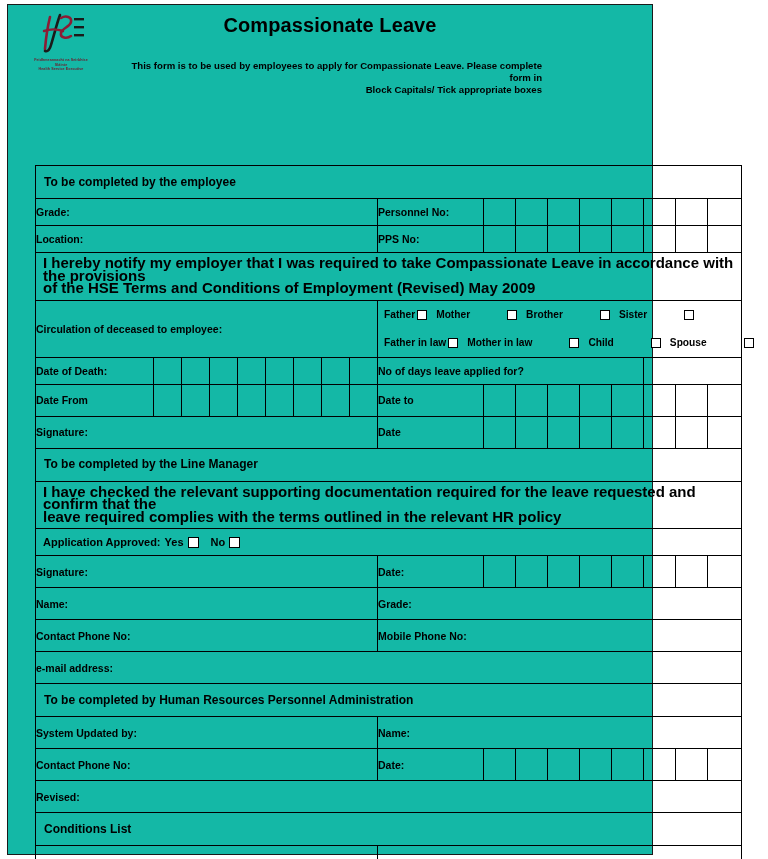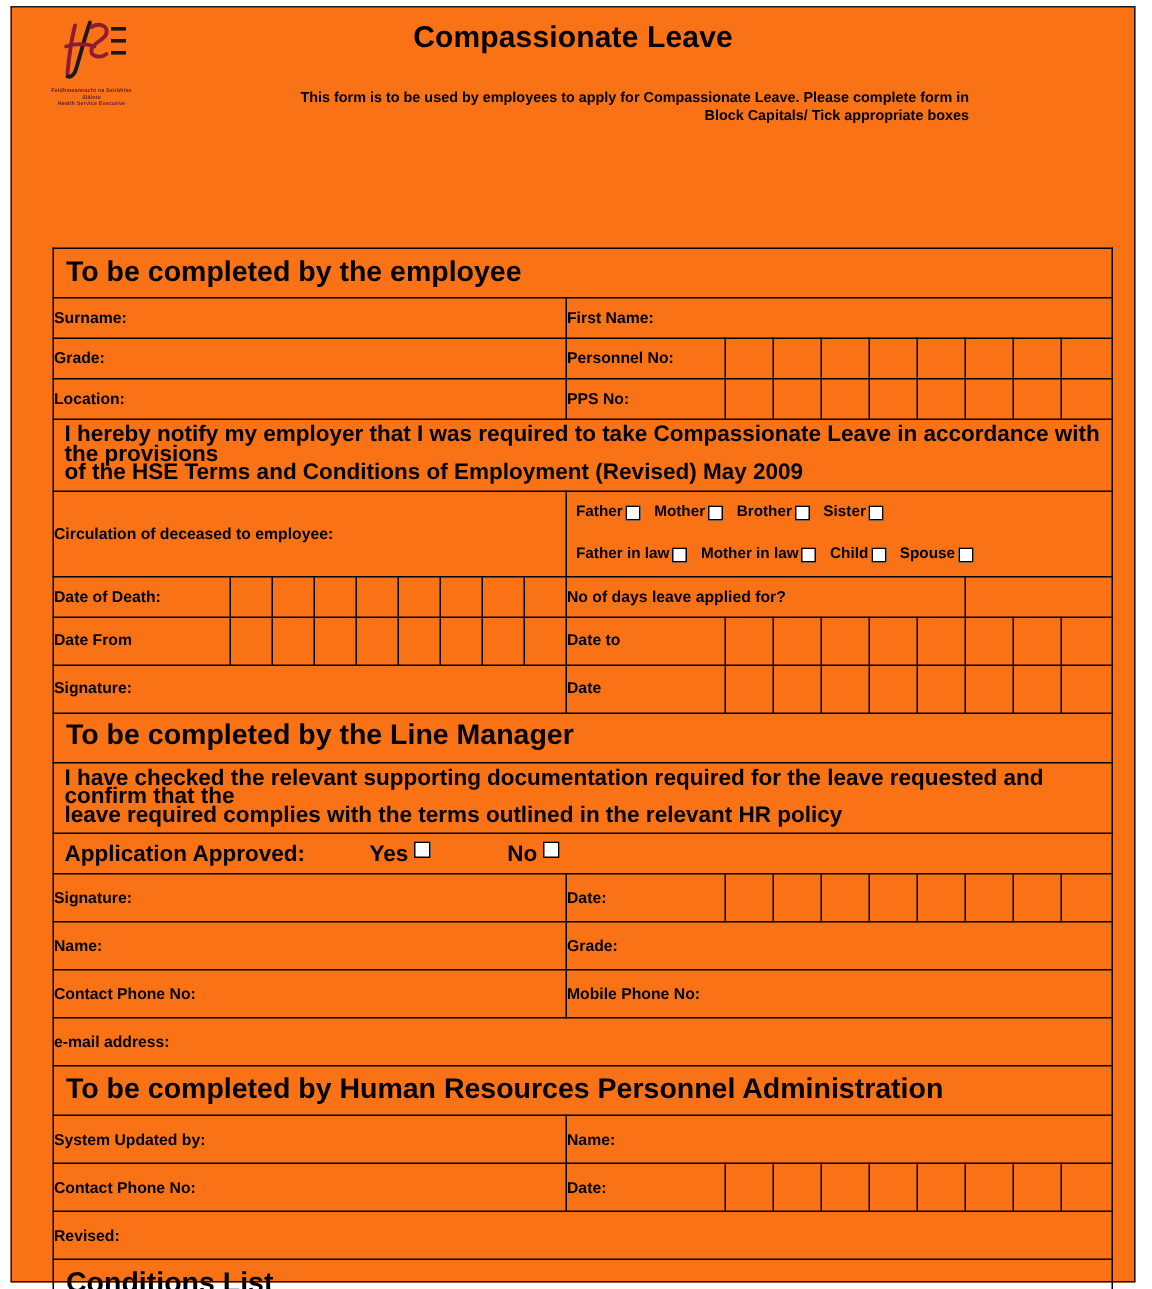--- a/index.html
+++ b/index.html
@@ -7,24 +7,24 @@
   body{
     width:768px;height:859px;
     background:#ffffff;
     font-family:"Liberation Sans", sans-serif;
     color:#000;
     overflow:hidden;
   }
   .page{
     position:absolute;
     left:7px; top:4px;
-    width:750px; height:851px;
+    width:646px; height:851px;
     border:1.5px solid #1a1a1a;
     box-sizing:border-box;
-    background:#f97316;
+    background:#14b8a6;
   }
   
   .header{
     position:relative;
     height:138px;
   }
   .logo{
     position:absolute;
     left:22px; top:6px;
     width:62px; height:64px;
@@ -68,21 +68,21 @@
   .form td{
     border:1.4px solid #000;
     padding:0;
     vertical-align:middle;
     font-size:10.5px;
     font-weight:bold;
     height:26px;
   }
   .pad{padding:3px 6px;}
   .sect td{
-    font-size:19px;
+    font-size:12px;
     font-weight:bold;
     height:27px;
     padding:2px 8px 3px 8px;
     letter-spacing:0px;
   }
   .note td{
     font-size:15px;
     font-weight:bold;
     line-height:12.5px;
     padding:4px 7px 5px 7px;
@@ -106,36 +106,36 @@
     padding:0 6px;
     height:28px;
     font-size:10.2px;
     font-weight:bold;
   }
   .rel-row .opt{
     display:inline-flex;
     align-items:center;
     white-space:nowrap;
   }
-  .rel-row .opt + .opt{margin-left:9px;}
+  .rel-row .opt + .opt{margin-left:9px;gap:35px;}
   .cbx{
     display:inline-block;
     width:10px;height:10px;
     border:1.6px solid #000;
     margin-left:2px;
     background:#fff;
     box-sizing:border-box;
   }
   .approve{
     display:flex;align-items:center;
     padding:2px 7px;
-    font-size:15px;font-weight:bold;
+    font-size:11px;font-weight:bold;
   }
   .approve .lab{margin-right:4px;}
-  .approve .opt{display:inline-flex;align-items:flex-start;margin-right:12px;margin-left:39px;}
+  .approve .opt{display:inline-flex;align-items:flex-end;margin-right:12px;}
   .approve .cbx{width:11px;height:11px;margin-left:4px;}
   .tall{height:32px;}
   .taller{height:34px;}
 </style>
 </head>
 <body>
 
 <div class="page">
 
   <div class="header">
@@ -186,24 +186,20 @@
         <col style="width:32px">
         <col style="width:32px">
         <col style="width:34px">
     </colgroup>
 
     <tbody>
         <tr class="sect">
       <td colspan="18">To be completed by the employee</td>
     </tr>
 
-    <tr>
-      <td class="pad" colspan="9">Surname:</td>
-      <td class="pad" colspan="9">First Name:</td>
-    </tr>
 
     <tr>
       <td class="pad" colspan="9">Grade:</td>
       <td class="pad">Personnel No:</td>
       <td class="box"></td>
       <td class="box"></td>
       <td class="box"></td>
       <td class="box"></td>
       <td class="box"></td>
       <td class="box"></td>

